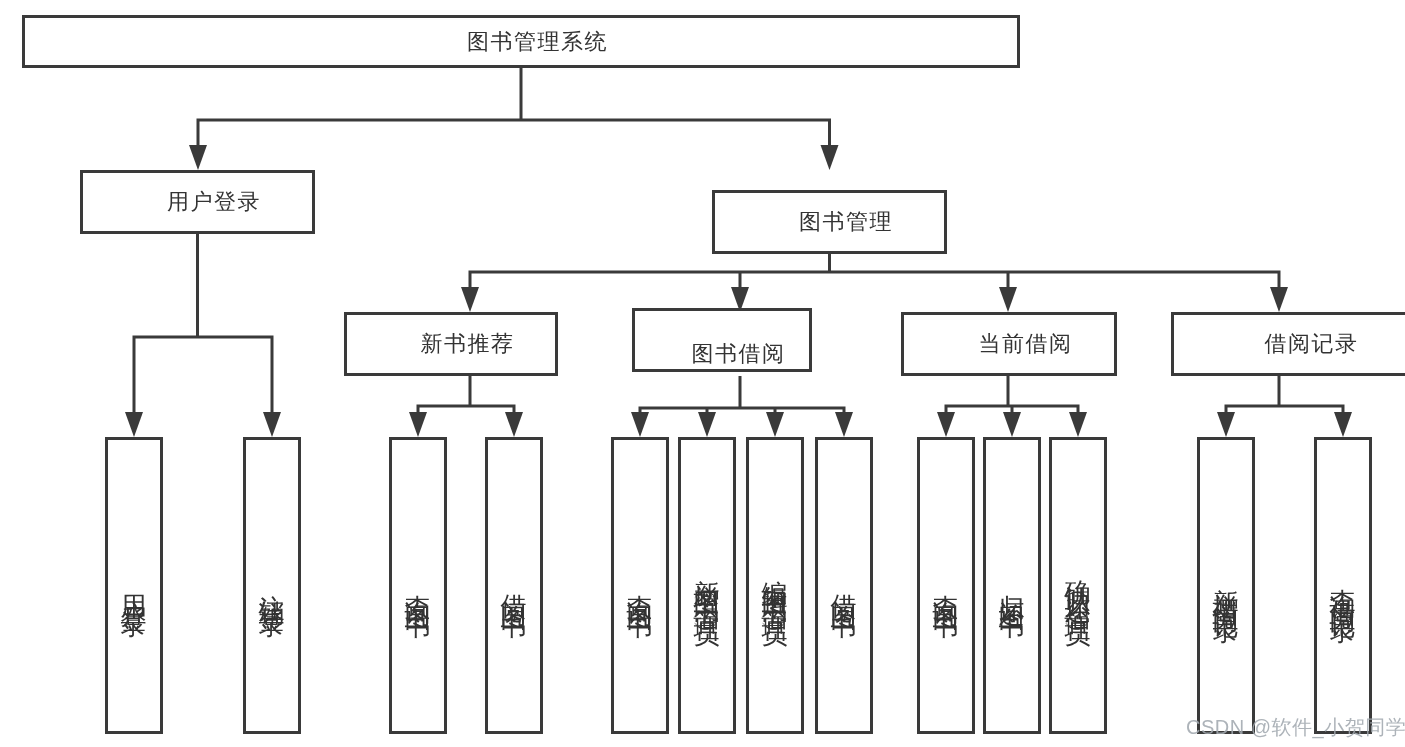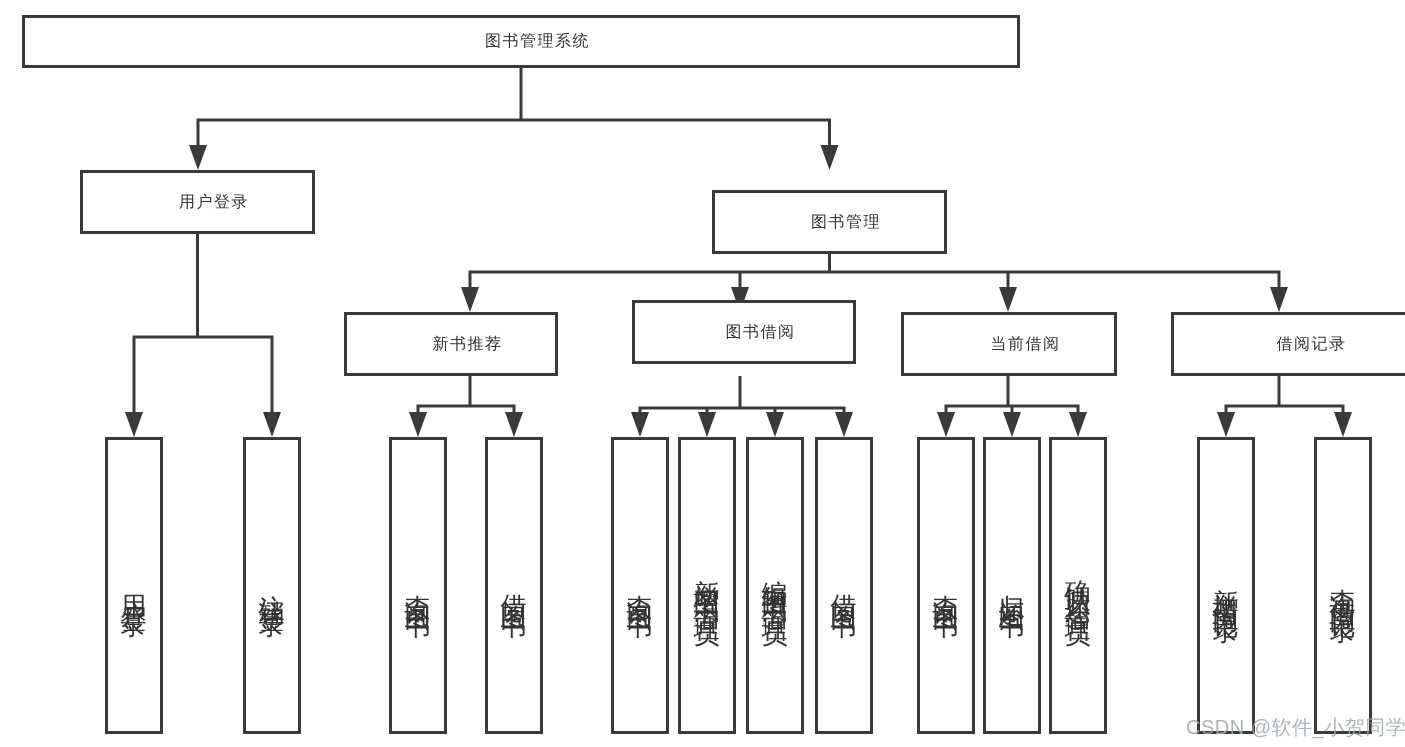--- a/index.html
+++ b/index.html
@@ -21,21 +21,21 @@
     position: absolute;
     box-sizing: border-box;
     background: #ffffff;
     border: 3px solid #3a3a3a;
     display: flex;
     align-items: center;
     justify-content: center;
     color: #333333;
     z-index: 1;
   }
-  .hbox { font-size: 16px; letter-spacing: 1.5px; white-space: nowrap; padding-left: 33px; }
+  .hbox { font-size: 22px; letter-spacing: 1.5px; white-space: nowrap; padding-left: 33px; }
   .vbox span {
     writing-mode: vertical-rl;
     text-orientation: mixed;
     font-size: 26px;
     letter-spacing: 6px;
     line-height: 1;
     white-space: nowrap;
   }
   .watermark {
     position: absolute;
@@ -100,21 +100,21 @@
   <div class="node hbox" style="left:80px; top:170px; width:235px; height:64px;">
     <span>用户登录</span>
   </div>
   <div class="node hbox" style="left:712px; top:170px; width:235px; height:64px;margin-top:20px;">
     <span>图书管理</span>
   </div>
 
   <div class="node hbox" style="left:344px; top:312px; width:214px; height:64px;">
     <span>新书推荐</span>
   </div>
-  <div class="node hbox" style="left:632px; top:300px; width:224px; height:64px;">
+  <div class="node hbox" style="left:632px; top:308px; width:180px; height:64px;align-items:flex-end;">
     <span>图书借阅</span>
   </div>
   <div class="node hbox" style="left:901px; top:312px; width:216px; height:64px;">
     <span>当前借阅</span>
   </div>
   <div class="node hbox" style="left:1171px; top:312px; width:248px; height:64px;">
     <span>借阅记录</span>
   </div>
 
   <div class="node vbox" style="left:105px; top:437px; width:58px; height:297px;">

